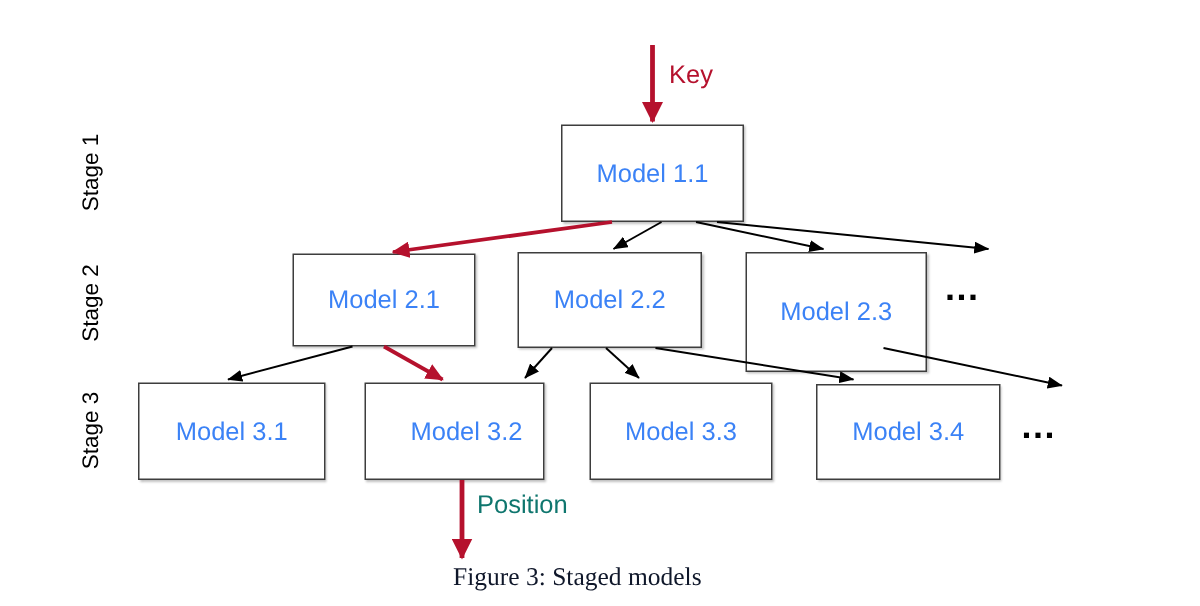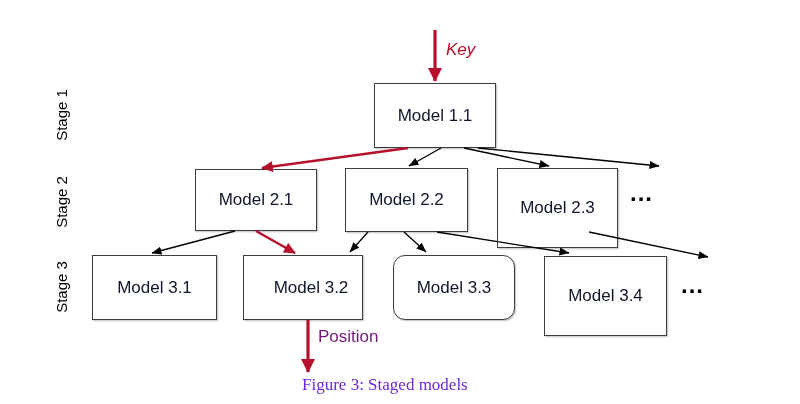--- a/index.html
+++ b/index.html
@@ -16,59 +16,59 @@
     box-sizing: border-box;
     background: #ffffff;
     border: 1.5px solid #3d3d3d;
     box-shadow: 1px 1px 1.5px rgba(0,0,0,0.25);
     display: flex;
     align-items: center;
     justify-content: center;
   }
   .node span {
     font-size: 17px;
-    color: #0f172a;
+    color: #3b82f6;
     white-space: nowrap;
   }
   .stage-label {
     position: absolute;
     left: 61px;
     transform: translate(-50%, -50%) rotate(-90deg);
     font-size: 15px;
     color: #000;
     white-space: nowrap;
   }
   #stage-label-1 { top: 115px; }
   #stage-label-2 { top: 202px; }
   #stage-label-3 { top: 287px; }
   .red-label {
     position: absolute;
     font-size: 17px;
     font-weight: normal;
     white-space: nowrap;
   }
-  #key-label { left: 446px; top: 40px; font-style: italic; }
+  #key-label { left: 446px; top: 40px; }
   #position-label { left: 318px; top: 327px; }
   .ellipsis {
     position: absolute;
     font-size: 24px;
     font-weight: bold;
     letter-spacing: 1px;
     line-height: 1;
     color: #000;
   }
   #ellipsis-stage2 { left: 630px; top: 181px; }
   #ellipsis-stage3 { left: 681px; top: 273px; }
   #figure-caption {
     position: absolute;
     left: 302px;
     top: 375px;
     font-family: "Liberation Serif", serif;
     font-size: 17px;
-    color: #6d28d9;
+    color: #0f172a;
     white-space: nowrap;
   }
   #edges-layer {
     position: absolute;
     left: 0; top: 0;
     width: 800px; height: 404px;
     pointer-events: none;
   }
 </style>
 </head>
@@ -92,24 +92,24 @@
       </div>
       <div class="node" style="left: 497px; top: 168px; width: 121px; height: 80px; border-color: rgb(61, 61, 61);">
         <span>Model 2.3</span>
       </div>
       <div class="node" style="left: 92px; top: 255px; width: 125px; height: 65px; border-color: rgb(61, 61, 61); align-items: center;">
         <span>Model 3.1</span>
       </div>
       <div class="node" style="left: 243px; top: 255px; width: 120px; height: 65px; border-color: rgb(61, 61, 61); padding-left: 16px;">
         <span>Model 3.2</span>
       </div>
-      <div class="node" style="left: 393px; top: 255px; width: 122px; height: 65px; border-color: rgb(61, 61, 61); border-radius: 12px;">
+      <div class="node" style="left: 393px; top: 255px; width: 122px; height: 65px; border-color: rgb(61, 61, 61);">
         <span>Model 3.3</span>
       </div>
-      <div class="node" style="left: 544px; top: 256px; width: 123px; height: 80px; border-color: rgb(61, 61, 61);">
+      <div class="node" style="left: 544px; top: 256px; width: 123px; height: 64px; border-color: rgb(61, 61, 61);">
         <span>Model 3.4</span>
       </div>
     </div>
 
   <svg id="edges-layer" width="800" height="404" viewBox="0 0 800 404" xmlns="http://www.w3.org/2000/svg">
     <defs>
       <marker id="ah-black" markerUnits="userSpaceOnUse" markerWidth="10" markerHeight="8" refX="9.5" refY="4" orient="auto">
         <path d="M0,0 L10,4 L0,8 z" fill="#000000"></path>
       </marker>
       <marker id="ah-red" markerUnits="userSpaceOnUse" markerWidth="12" markerHeight="11" refX="11" refY="5.5" orient="auto">
@@ -127,20 +127,20 @@
       <line x1="464" y1="148" x2="549" y2="166" stroke="#000000" stroke-width="1.3" marker-end="url(#ah-black)"></line>
       <line x1="478" y1="148" x2="659" y2="166" stroke="#000000" stroke-width="1.3" marker-end="url(#ah-black)"></line>
       <line x1="235" y1="231" x2="152" y2="253" stroke="#000000" stroke-width="1.3" marker-end="url(#ah-black)"></line>
       <line x1="368" y1="232" x2="350" y2="252" stroke="#000000" stroke-width="1.3" marker-end="url(#ah-black)"></line>
       <line x1="404" y1="232" x2="426" y2="252" stroke="#000000" stroke-width="1.3" marker-end="url(#ah-black)"></line>
       <line x1="437" y1="232" x2="569" y2="253" stroke="#000000" stroke-width="1.3" marker-end="url(#ah-black)"></line>
       <line x1="589" y1="232" x2="708" y2="257" stroke="#000000" stroke-width="1.3" marker-end="url(#ah-black)"></line>
     </svg>
 
   <span class="red-label" id="key-label" style="color: rgb(181, 17, 45);">Key</span>
-  <span class="red-label" id="position-label" style="color: #701a75;">Position</span>
+  <span class="red-label" id="position-label" style="color: #0f766e;">Position</span>
 
   <span class="ellipsis" id="ellipsis-stage2">...</span>
   <span class="ellipsis" id="ellipsis-stage3">...</span>
 
   <div id="figure-caption">Figure 3: Staged models</div>
 
 </div>
 
 </body></html>

